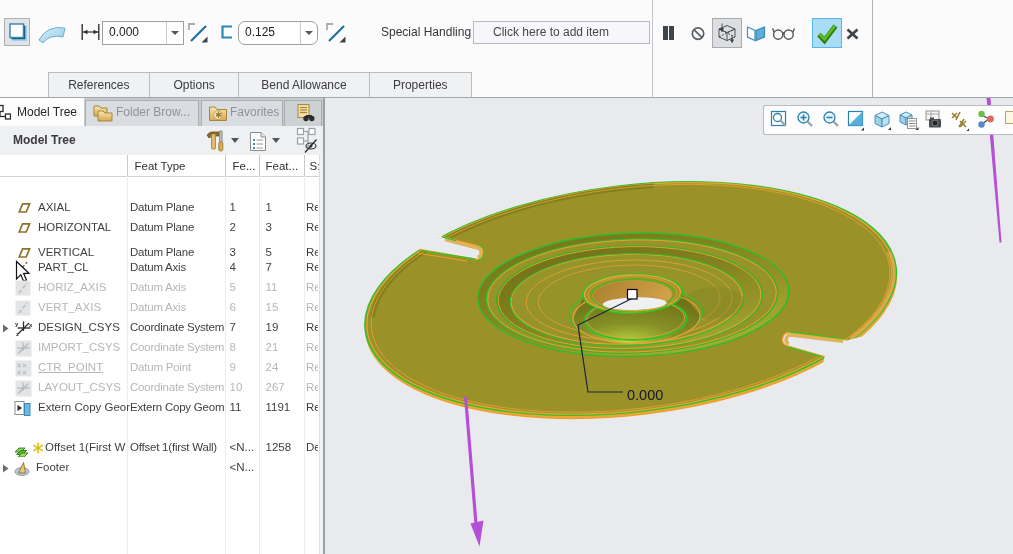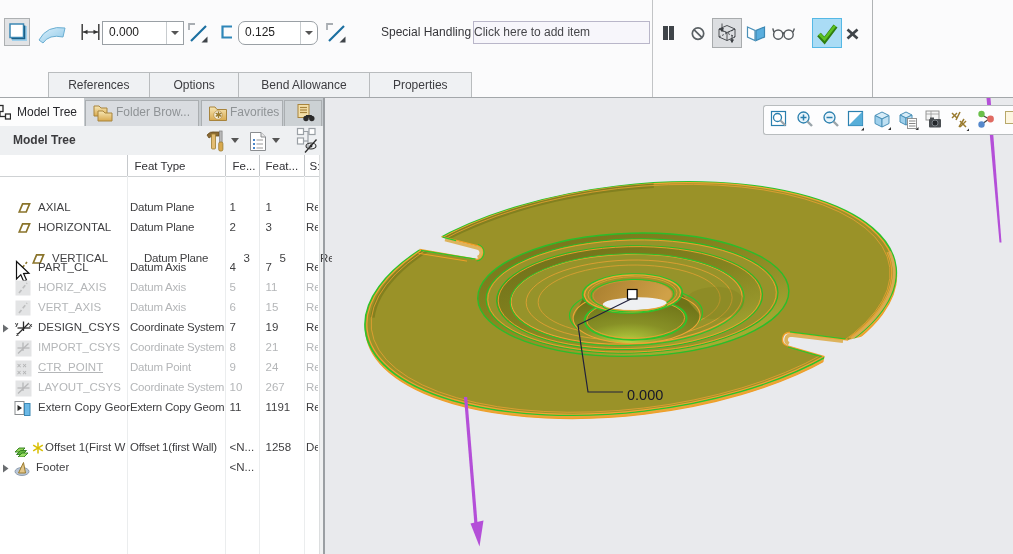--- a/index.html
+++ b/index.html
@@ -67,21 +67,21 @@
     <span class="tx">0.125</span>
     <span class="dd"></span>
     <span class="ar"></span>
   </div>
 <svg class="abs" style="left:324px;top:21px;" width="25" height="25" viewBox="0 0 25 25">
   <line x1="5" y1="20" x2="20" y2="5" stroke="#1b6fa0" stroke-width="2.2"></line>
   <path d="M3,9 L3,3 L9,3" fill="none" stroke="#a8adb2" stroke-width="1.8"></path>
   <polygon points="21.5,15.5 21.5,21.5 15.5,21.5" fill="#3f4449"></polygon>
 </svg>
 <div class="abs" style="left:381px;top:25px;font-size:12px;color:#36363a;">Special Handling</div>
-<div class="abs" style="left:473px;top:21px;width:177px;height:23px;background:#f7f6fb;border:1px solid #b9b6c9;box-sizing:border-box;font-size:12px;color:#46464a;text-align:left;line-height:21px;padding-right:21px;">Click here to add item</div>
+<div class="abs" style="left:473px;top:21px;width:177px;height:23px;background:#f7f6fb;border:1px solid #b9b6c9;box-sizing:border-box;font-size:12px;color:#46464a;text-align:center;line-height:21px;padding-right:21px;">Click here to add item</div>
 
 <div class="abs" style="left:662.6px;top:26px;width:5px;height:14px;background:#3f4449;"></div>
 <div class="abs" style="left:669.2px;top:26px;width:5px;height:14px;background:#3f4449;"></div>
 <svg class="abs" style="left:691px;top:27px;" width="15" height="15" viewBox="0 0 15 15">
   <circle cx="7" cy="6.6" r="5.7" fill="none" stroke="#5a6064" stroke-width="1.7"></circle>
   <line x1="3.2" y1="2.8" x2="10.8" y2="10.4" stroke="#5a6064" stroke-width="1.7"></line>
 </svg>
 <div class="abs" style="left:712px;top:18px;width:30px;height:30px;background:#dcdee1;border:1px solid #a8abad;box-sizing:border-box;"></div>
 <svg class="abs" style="left:715px;top:21px;" width="24" height="24" viewBox="0 0 24 24">
   <g stroke="#3c4044" stroke-width="0.9" fill="none">
@@ -420,21 +420,21 @@
   <div class="row" style="top:120.5px;">
     <svg class="abs" style="left:15px;top:4px;" width="17" height="12" viewBox="0 0 17 12">
       <polygon points="4.2,10 7.6,1.8 14.6,1.8 11.2,10" fill="none" stroke="#8a742b" stroke-width="1.7"></polygon>
     </svg>
     <span style="left:38px;">HORIZONTAL</span>
       <span class="c2">Datum Plane</span>
       <span class="c3">2</span>
       <span class="c4">3</span>
       <span class="c5">Re</span>
   </div>
-  <div class="row" style="top:151px;margin-left:14px;">
+  <div class="row" style="top:145px;">
     <svg class="abs" style="left:15px;top:4px;" width="17" height="12" viewBox="0 0 17 12">
       <polygon points="4.2,10 7.6,1.8 14.6,1.8 11.2,10" fill="none" stroke="#8a742b" stroke-width="1.7"></polygon>
     </svg>
     <span style="left:38px;">VERTICAL</span>
       <span class="c2">Datum Plane</span>
       <span class="c3">3</span>
       <span class="c4">5</span>
       <span class="c5">Re</span>
   </div>
   <div class="row" style="top:160.5px;">

